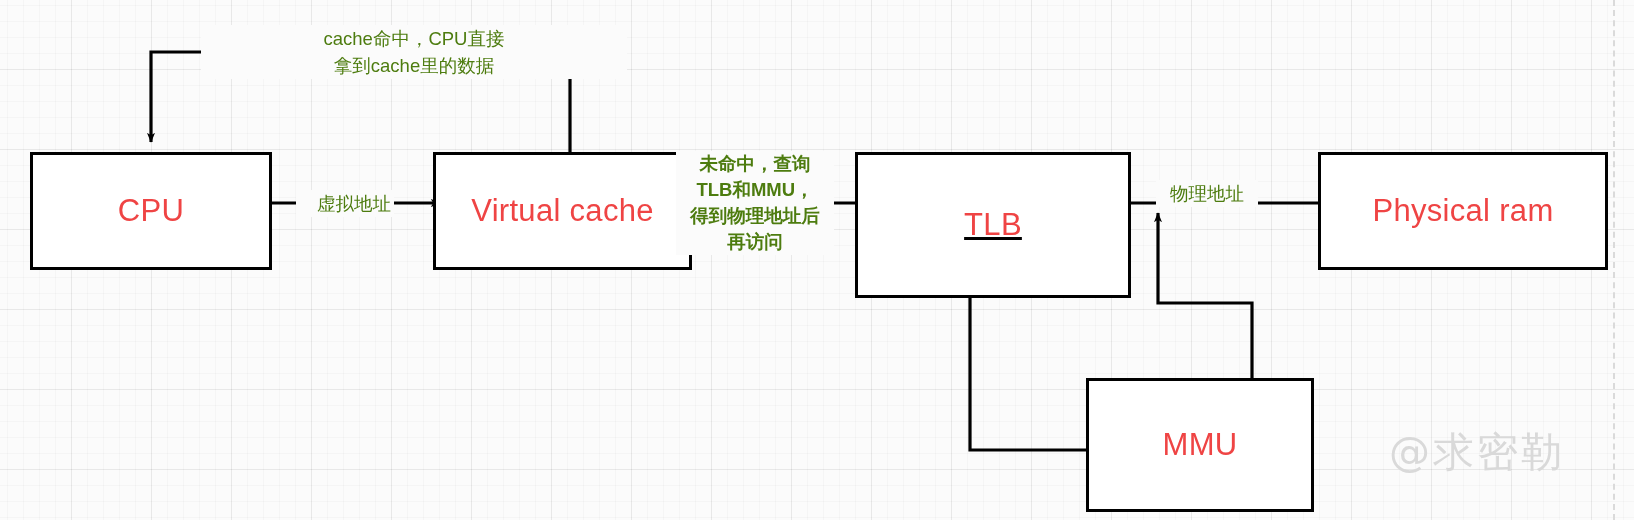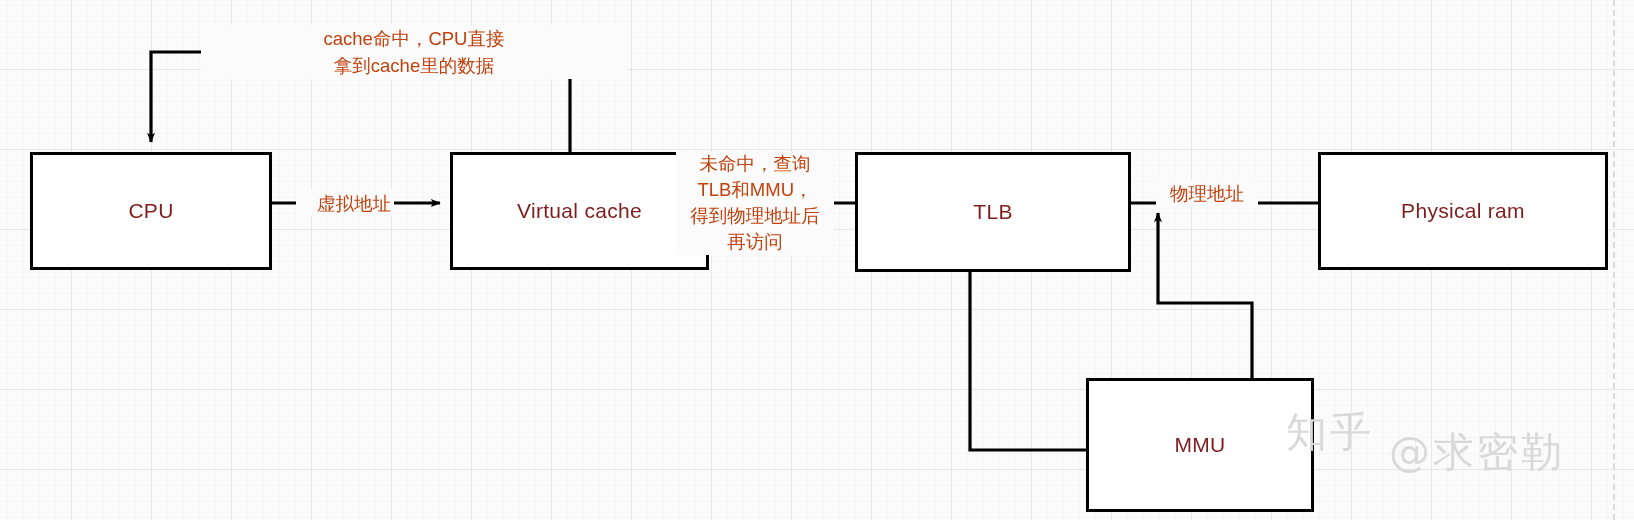--- a/index.html
+++ b/index.html
@@ -33,30 +33,30 @@
   .node {
     position: absolute;
     box-sizing: border-box;
     background: #ffffff;
     border: 3px solid #000000;
     display: flex;
     align-items: center;
     justify-content: center;
   }
   .node-label {
-    font-size: 21px;
-    color: #7f1d1d;
+    font-size: 31px;
+    color: #ef4444;
     letter-spacing: 0.3px;
     white-space: nowrap;
   }
   .edge-label {
     position: absolute;
     font-size: 18.5px;
     line-height: 27px;
-    color: #c2410c;
+    color: #4d7c0f;
     text-align: center;
     white-space: pre-line;
     background: #fbfbfb;
     padding: 0 3px;
   }
   .watermark {
     position: absolute;
     font-size: 41px;
     color: #d9d9d9;
     letter-spacing: 3px;
@@ -106,46 +106,45 @@
 
     <g>
       <path d="M1252,393 L1252,303 L1158,303 L1158,213" fill="none" stroke="#000000" stroke-width="3.2" stroke-linejoin="miter" marker-end="url(#arrowhead)"></path>
     </g>
   </svg>
 
   <div class="node" style="left:30px; top:152px; width:242px; height:118px;">
     <span class="node-label">CPU</span>
   </div>
 
-  <div class="node" style="left:433px; top:152px; width:259px; height:118px;margin-left:17px;">
+  <div class="node" style="left:433px; top:152px; width:259px; height:118px;">
     <span class="node-label">Virtual cache</span>
   </div>
 
-  <div class="node" style="left:855px; top:152px; width:276px; height:120px;">
+  <div class="node" style="left:855px; top:152px; width:276px; height:146px;text-decoration:underline;">
     <span class="node-label">TLB</span>
   </div>
 
   <div class="node" style="left:1086px; top:378px; width:228px; height:134px;">
     <span class="node-label">MMU</span>
   </div>
 
   <div class="node" style="left:1318px; top:152px; width:290px; height:118px;">
     <span class="node-label">Physical ram</span>
   </div>
 
   <div class="edge-label" style="left:201px; top:25px; width:420px;">cache命中，CPU直接
 拿到cache里的数据</div>
 
   <div class="edge-label" style="left:296px; top:190px; width:92px;text-align:right;">虚拟地址</div>
 
-  <div class="edge-label" style="left:676px; top:151px; width:152px; line-height:26px;">未命中，查询
+  <div class="edge-label" style="left:676px; top:151px; width:152px; line-height:26px;font-weight:bold;">未命中，查询
 TLB和MMU，
 得到物理地址后
 再访问</div>
 
   <div class="edge-label" style="left:1156px; top:180px; width:96px;">物理地址</div>
 
-  <div class="watermark" style="left:1286px; top:405px;">知乎</div>
   <div class="watermark" style="left:1389px; top:405px;margin-top:20px;">@求密勒</div>
 
   <div class="page-edge" style="left:1613px;"></div>
 
 </div>
 
 </body></html>

